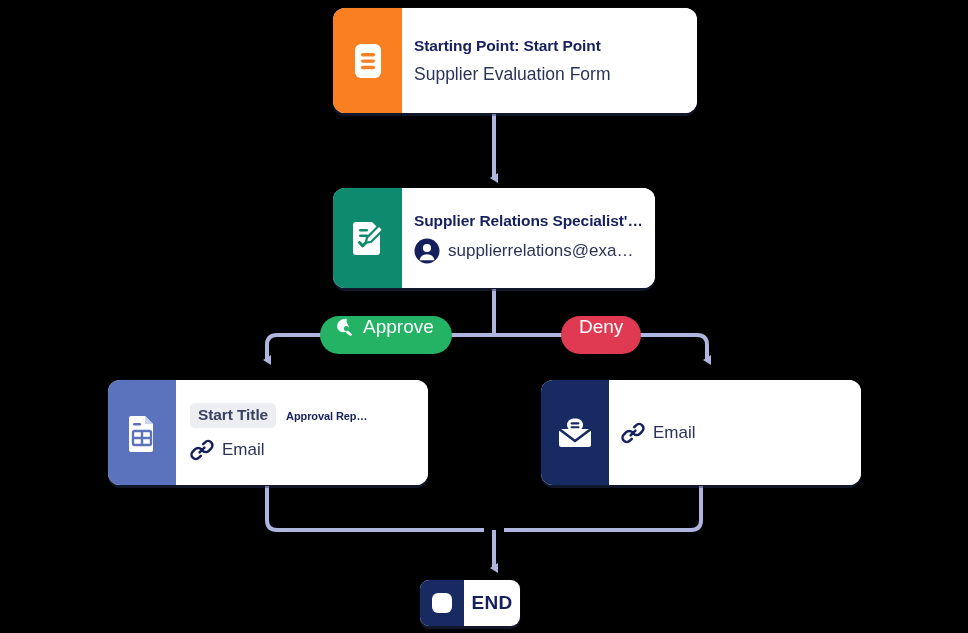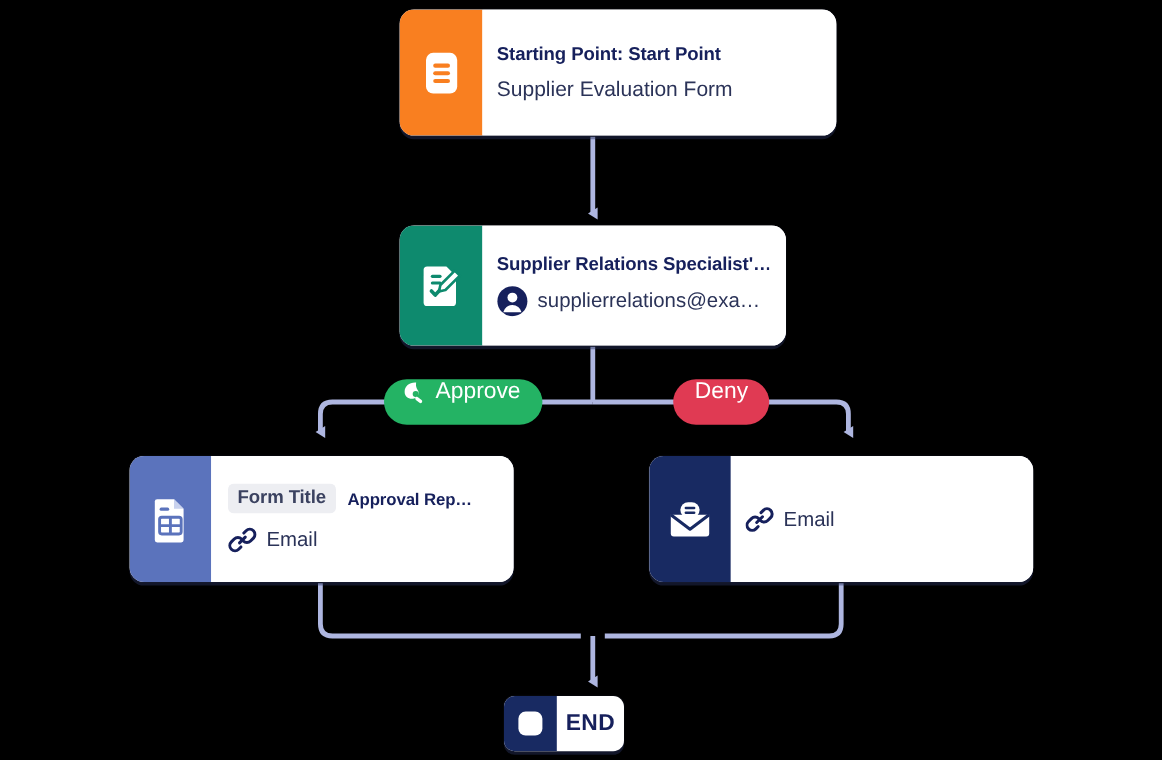--- a/index.html
+++ b/index.html
@@ -126,21 +126,21 @@
   .chip {
     background: #edeef2;
     color: #3b4260;
     border-radius: 5px;
     padding: 3px 8px 4px 8px;
     font-size: 15.5px;
     font-weight: bold;
   }
   .title-rest {
     color: #16205c;
-    font-size: 14px;
+    font-size: 11px;
     font-weight: bold;
   }
 
   
   #node-denied {
     left: 541px;
     top: 380px;
     width: 320px;
     height: 105px;
   }
@@ -296,21 +296,21 @@
         <path d="M6 3 h14 l8 8 v26 a2 2 0 0 1 -2 2 h-20 a2 2 0 0 1 -2 -2 v-32 a2 2 0 0 1 2 -2 z" fill="#ffffff"></path>
         <path d="M20 3 l8 8 h-8 z" fill="#c9d2ee"></path>
         <rect x="8" y="10" width="8" height="2.6" rx="1.3" fill="#5b73bc"></rect>
         <rect x="8" y="18" width="18" height="14" rx="1.8" fill="none" stroke="#5b73bc" stroke-width="2.4"></rect>
         <line x1="17" y1="18" x2="17" y2="32" stroke="#5b73bc" stroke-width="2.4"></line>
         <line x1="8" y1="25" x2="26" y2="25" stroke="#5b73bc" stroke-width="2.4"></line>
       </svg>
     </div>
     <div class="node-body">
       <div class="node-title">
-        <span class="chip">Form Title</span>
+        <span class="chip">Start Title</span>
         <span class="title-rest">Approval Rep…</span>
       </div>
       <div class="node-sub">
         <svg class="link-icon" width="24" height="24" viewBox="0 0 24 24">
           <g stroke="#16205c" stroke-width="2.5" fill="none" stroke-linecap="round">
             <path d="M9.6 14.4 L14.4 9.6"></path>
             <path d="M13.2 6.2 L15.1 4.3 a4.3 4.3 0 0 1 6.1 6.1 l-2.4 2.4 a4.3 4.3 0 0 1 -6.1 0"></path>
             <path d="M10.8 17.8 L8.9 19.7 a4.3 4.3 0 0 1 -6.1 -6.1 l2.4 -2.4 a4.3 4.3 0 0 1 6.1 0"></path>
           </g>
         </svg>

